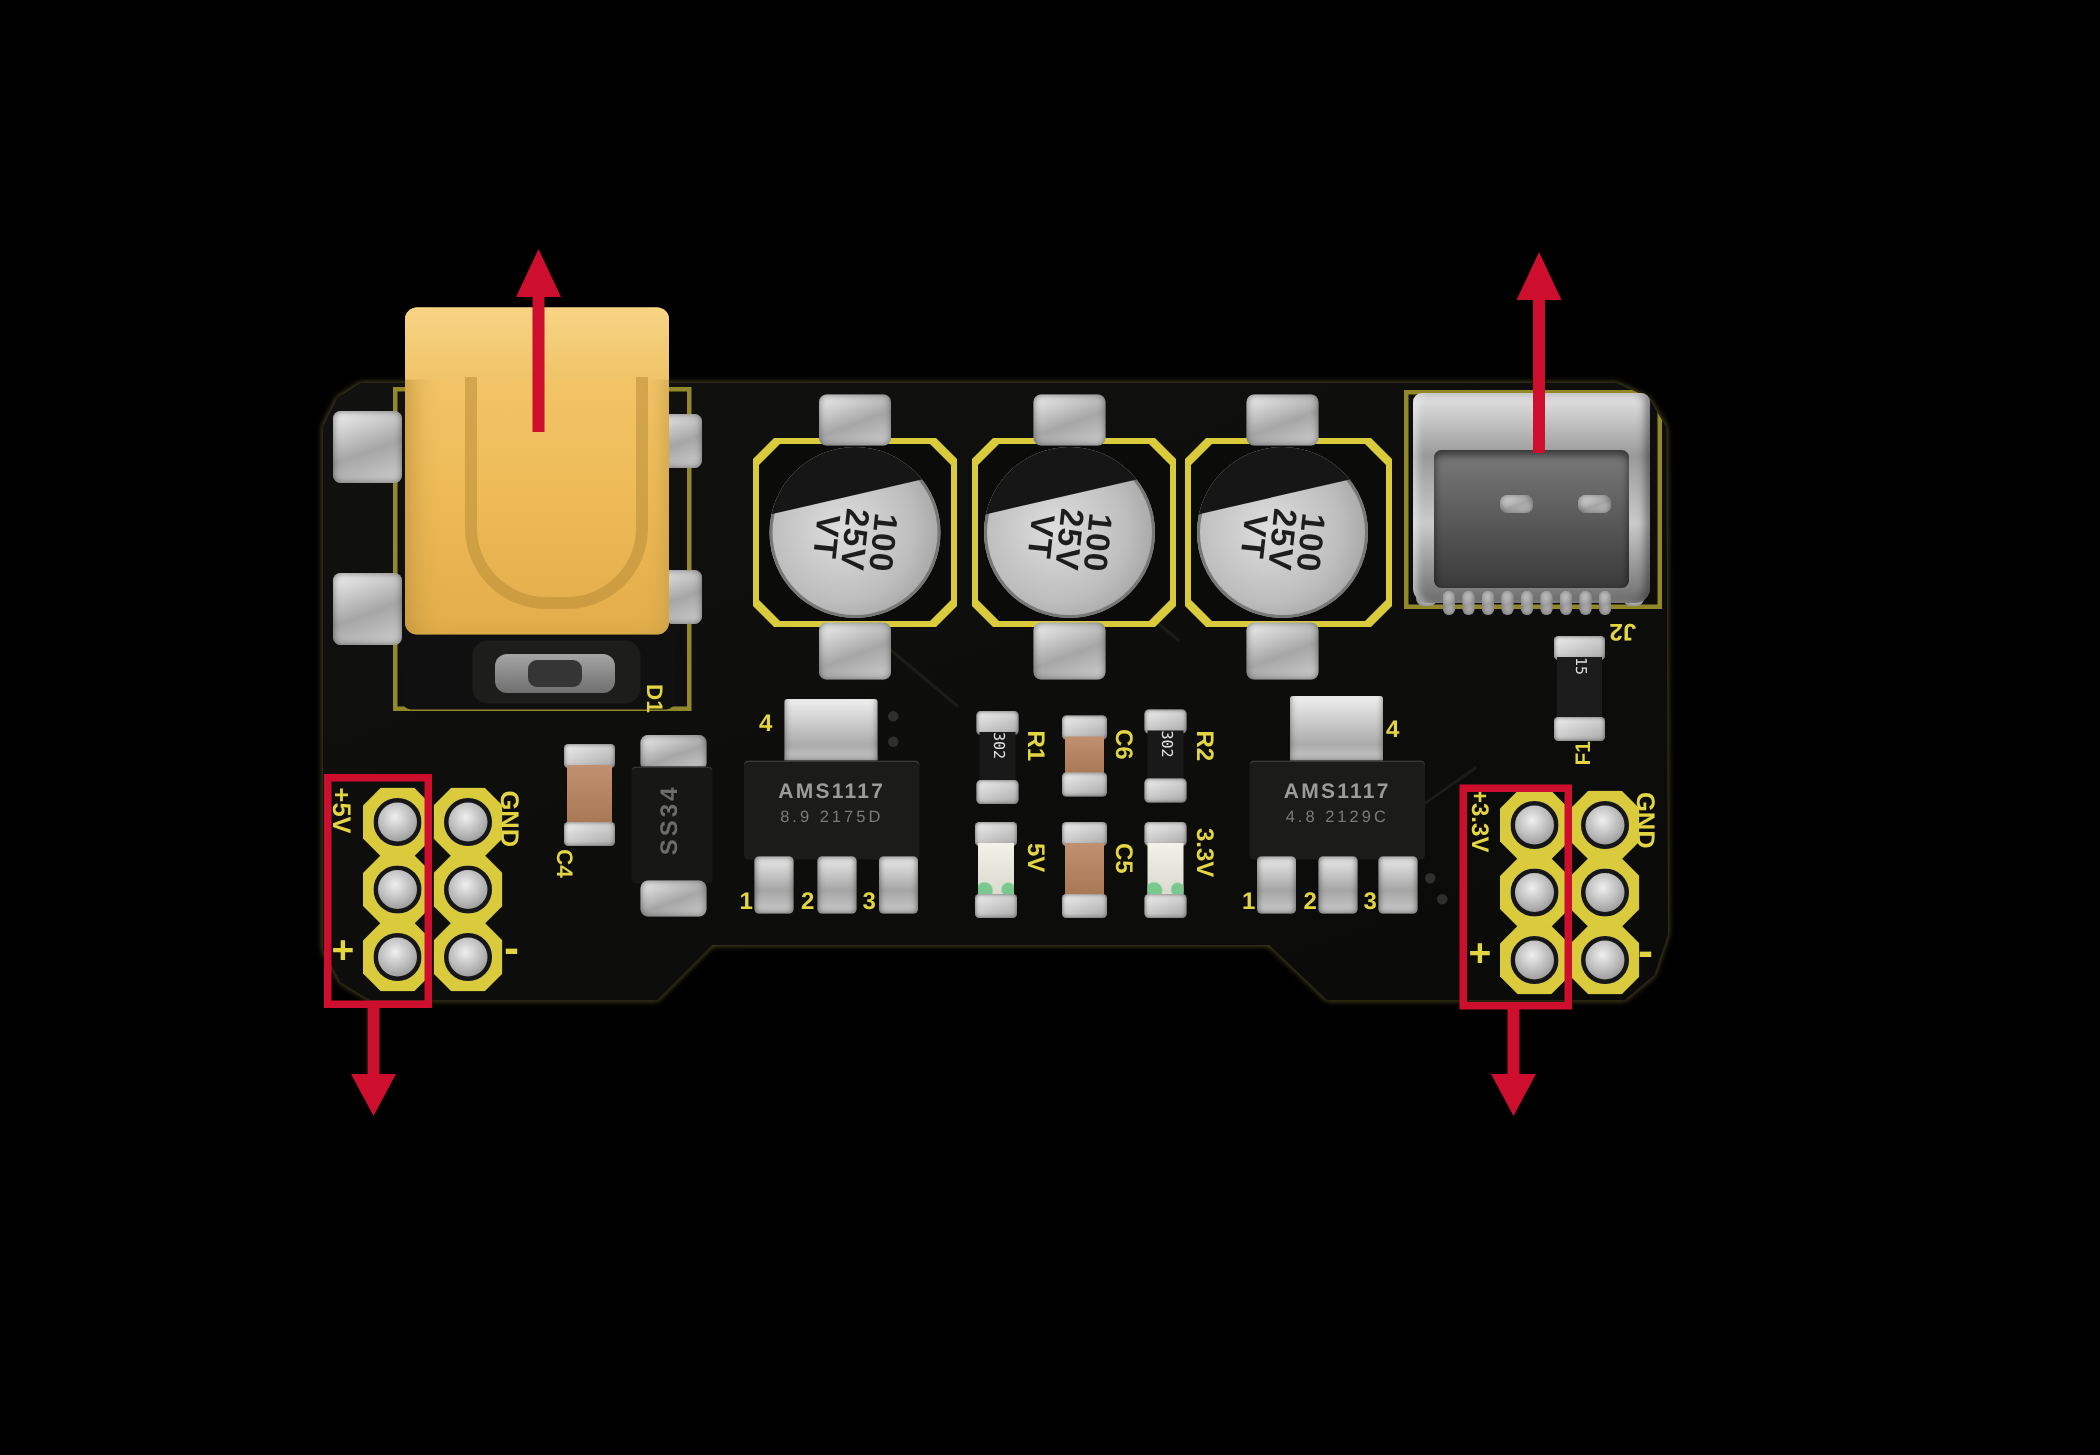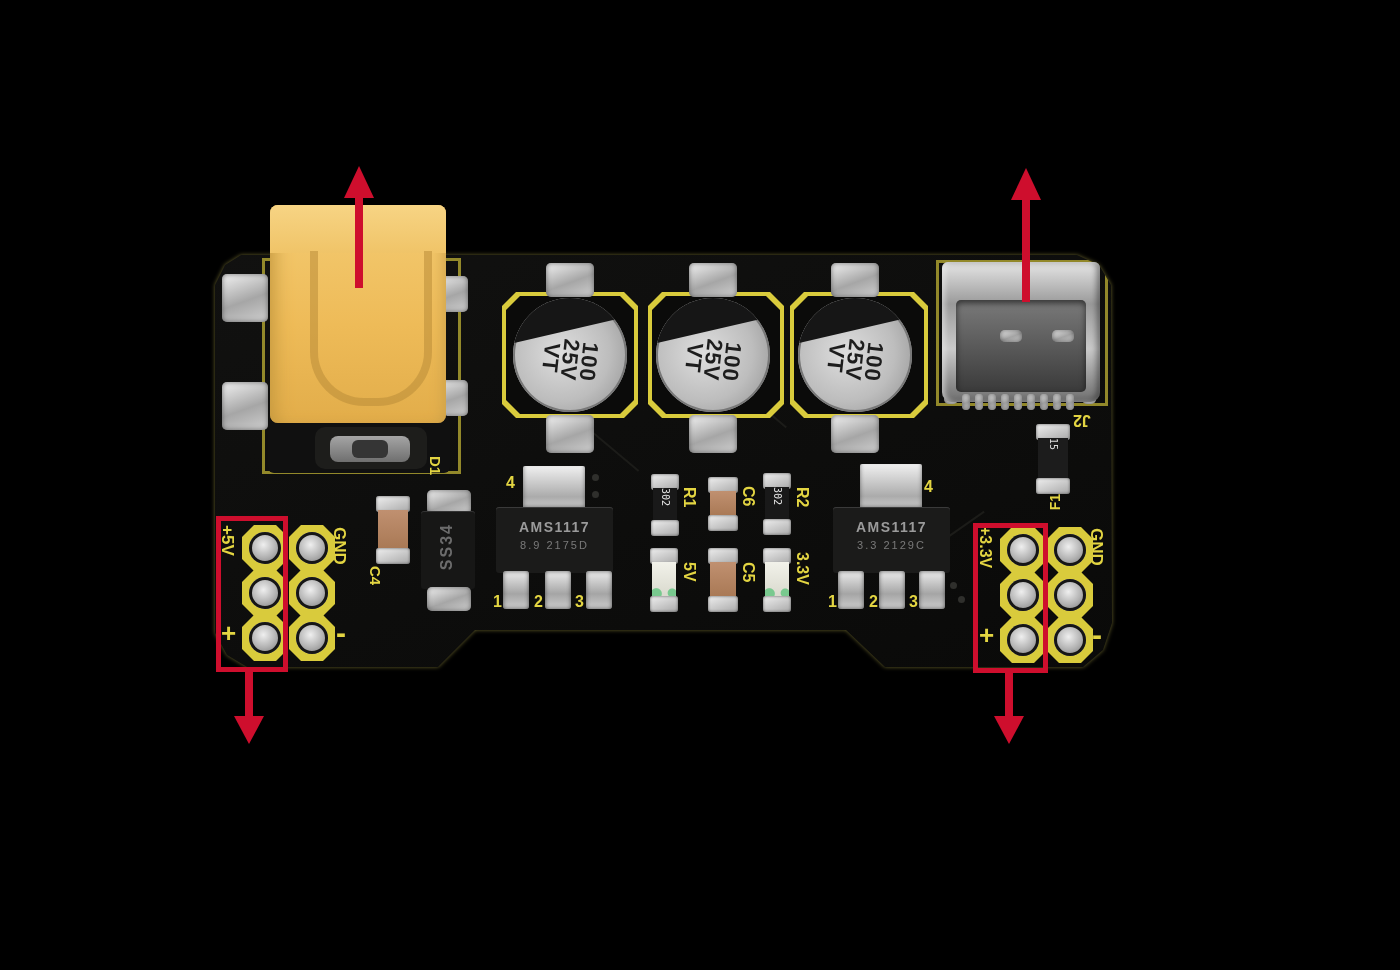--- a/index.html
+++ b/index.html
@@ -204,21 +204,21 @@
   <div class="pinnum" style="left:493px;top:593px;">1</div>
   <div class="pinnum" style="left:534px;top:593px;">2</div>
   <div class="pinnum" style="left:575px;top:593px;">3</div>
 
   <div class="regtab" style="left:860px;top:464px;width:62px;height:46px;"></div>
   <div class="pinnum" style="left:924px;top:478px;">4</div>
   <div class="via" style="left:950px;top:582px;"></div>
   <div class="via" style="left:958px;top:596px;"></div>
   <div class="regbody" style="left:833px;top:507px;width:117px;height:66px;">
     <div class="l1">AMS1117</div>
-    <div class="l2">3.3 2129C</div>
+    <div class="l2">4.8 2129C</div>
   </div>
   <div class="pin" style="left:838px;top:571px;"></div>
   <div class="pin" style="left:879px;top:571px;"></div>
   <div class="pin" style="left:919px;top:571px;"></div>
   <div class="pinnum" style="left:828px;top:593px;">1</div>
   <div class="pinnum" style="left:869px;top:593px;">2</div>
   <div class="pinnum" style="left:909px;top:593px;">3</div>
 
   <div class="chipcap res" style="left:651px;top:474px;width:28px;height:62px;">
     <div class="t"></div>

